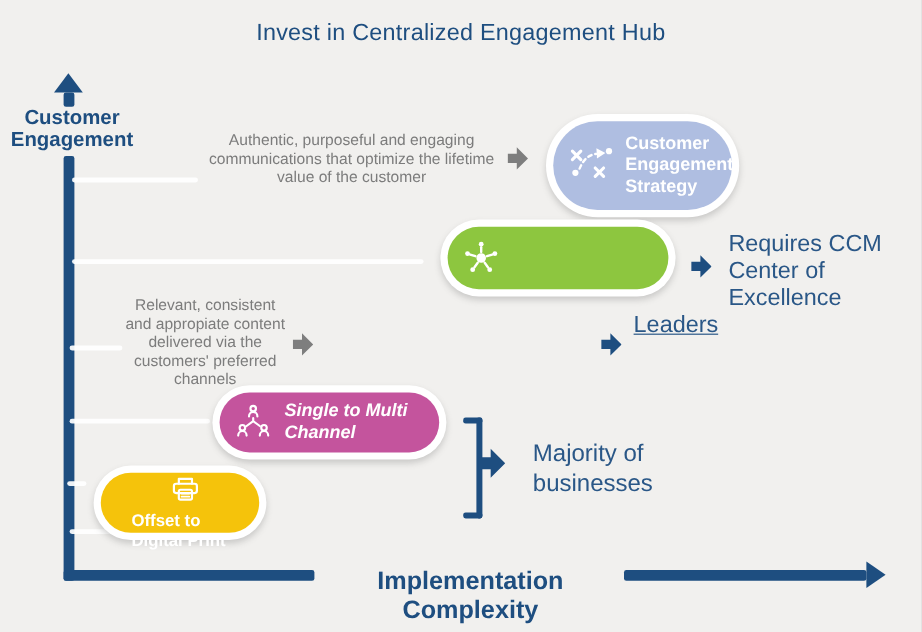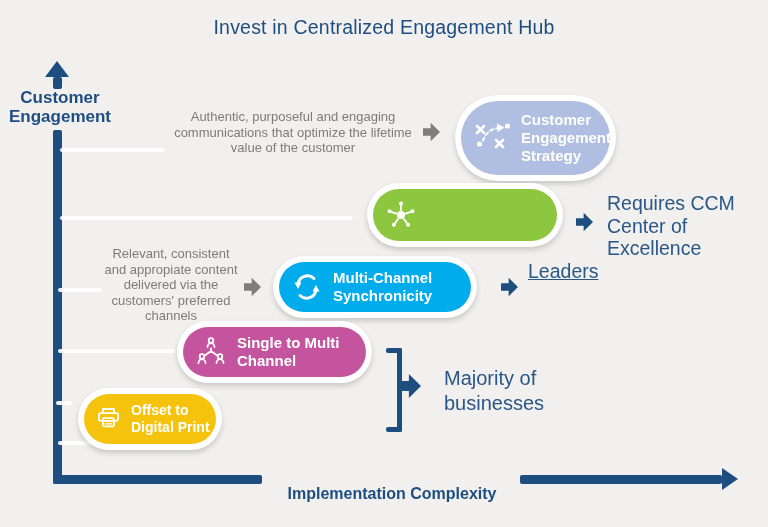--- a/index.html
+++ b/index.html
@@ -28,21 +28,21 @@
     left:722px;top:468px;width:0;height:0;
     border-top:11px solid transparent;border-bottom:11px solid transparent;
     border-left:16px solid #1E4E80;
   }
   .y-label{
     left:0;top:88px;width:120px;text-align:center;
     font-size:17px;font-weight:bold;color:#1E4E80;line-height:19px;white-space:pre-line;
   }
   .x-label{
     left:268px;top:473px;width:248px;text-align:center;
-    font-size:16px;font-weight:bold;color:#1E4E80;margin-top:12px;
+    font-size:21px;font-weight:bold;color:#1E4E80;
   }
   .tick{background:rgba(255,255,255,.92);height:4px;border-radius:2px;}
   
   .badge{
     background:#fff;border-radius:999px;padding:6px;box-sizing:border-box;
     box-shadow:0 3px 5px rgba(100,100,100,.28);
   }
   .badge-inner{
     width:100%;height:100%;border-radius:999px;display:flex;align-items:center;
   }
@@ -53,21 +53,21 @@
   }
   .b1{left:455px;top:95px;width:161px;height:86px;}
   .b2{left:367px;top:183px;width:196px;height:64px;}
   .b3{left:273px;top:256px;width:204px;height:62px;}
   .b4{left:177px;top:321px;width:195px;height:62px;}
   .b5{left:78px;top:388px;width:144px;height:62px;}
   .c1{background:#AFBEE1;}
   .c2{background:#8DC63F;}
   .c3{background:#00ACEC;}
   .c4{background:#C4549D;}
-  .c5{background:#F5C30B;}
+  .c5{background:#F5C30B;flex-direction:column;}
   .b5 .badge-label{font-size:14px;line-height:17px;margin-left:7px;}
   .b5 .badge-icon{margin-left:9px;}
   
   .note{
     color:#7C7C7C;font-size:13px;line-height:15.5px;text-align:center;white-space:pre-line;
   }
   .note1{left:163px;top:109px;width:260px;}
   .note2{left:97px;top:246px;width:148px;}
   .callout{
     color:#2A5787;font-size:19.5px;line-height:22.5px;white-space:pre-line;
@@ -159,53 +159,39 @@
 
   <div class="abs note note2">Relevant, consistent
 and appropiate content
 delivered via the
 customers' preferred
 channels</div>
   <svg class="abs" style="left:244px;top:276px;" width="17" height="22" viewBox="0 0 20 22">
     <polygon points="0,6.5 9,6.5 9,0 20,11 9,22 9,15.5 0,15.5" fill="#7E7E7E"></polygon>
   </svg>
 
-  <div class="abs badge b3">
-    <div class="badge-inner c3">
-      <span class="badge-icon">
-        <svg width="34" height="34" viewBox="0 0 34 34" fill="none" stroke="#fff" stroke-width="3" stroke-linecap="round">
-          <path d="M24,8.5 A9.5,9.5 0 0 0 8,14"></path>
-          <polygon points="4.5,12.5 11.5,12.5 8,19" fill="#fff" stroke="none"></polygon>
-          <path d="M10,25.5 A9.5,9.5 0 0 0 26,20"></path>
-          <polygon points="22.5,21.5 29.5,21.5 26,15" fill="#fff" stroke="none"></polygon>
-        </svg>
-      </span>
-      <span class="badge-label" style="width:120px;">Multi-Channel
-Synchronicity</span>
-    </div>
-  </div>
   <svg class="abs" style="left:501px;top:276px;" width="17" height="22" viewBox="0 0 20 22">
     <polygon points="0,6.5 9,6.5 9,0 20,11 9,22 9,15.5 0,15.5" fill="#1E4E80"></polygon>
   </svg>
   <div class="abs callout callout-leaders">Leaders</div>
 
   <div class="abs badge b4">
     <div class="badge-inner c4">
       <span class="badge-icon">
         <svg width="34" height="34" viewBox="0 0 34 34" fill="none" stroke="#fff" stroke-width="1.8" stroke-linecap="round">
           <circle cx="17" cy="5.5" r="2.3"></circle>
           <path d="M13.5,12 a3.5,3.8 0 0 1 7,0"></path>
           <path d="M17,13.5 L17,16 M17,16 L11.5,20 M17,16 L22.5,20"></path>
           <circle cx="8" cy="21.5" r="2.3"></circle>
           <path d="M4.5,28 a3.5,3.8 0 0 1 7,0"></path>
           <circle cx="26" cy="21.5" r="2.3"></circle>
           <path d="M22.5,28 a3.5,3.8 0 0 1 7,0"></path>
         </svg>
       </span>
-      <span class="badge-label" style="width:116px;">Single to Multi
+      <span class="badge-label" style="width:116px;font-style:italic;">Single to Multi
 Channel</span>
     </div>
   </div>
 
   <div class="abs badge b5">
     <div class="badge-inner c5">
       <span class="badge-icon">
         <svg width="31" height="31" viewBox="0 0 34 34" fill="none" stroke="#fff" stroke-width="2" stroke-linecap="round" stroke-linejoin="round">
           <path d="M11,10 V5.5 H23 V10"></path>
           <rect x="6.5" y="10" width="21" height="8.5" rx="2"></rect>

